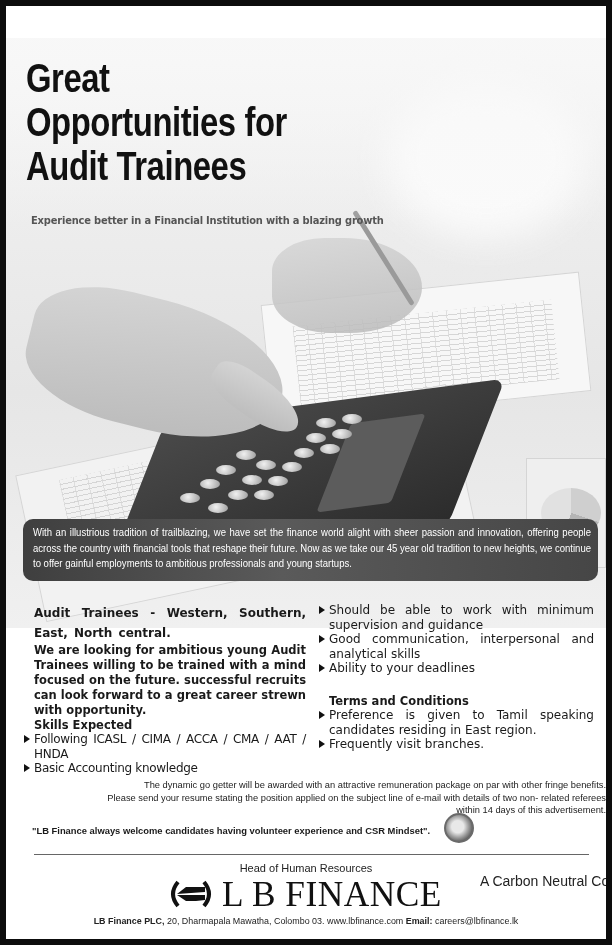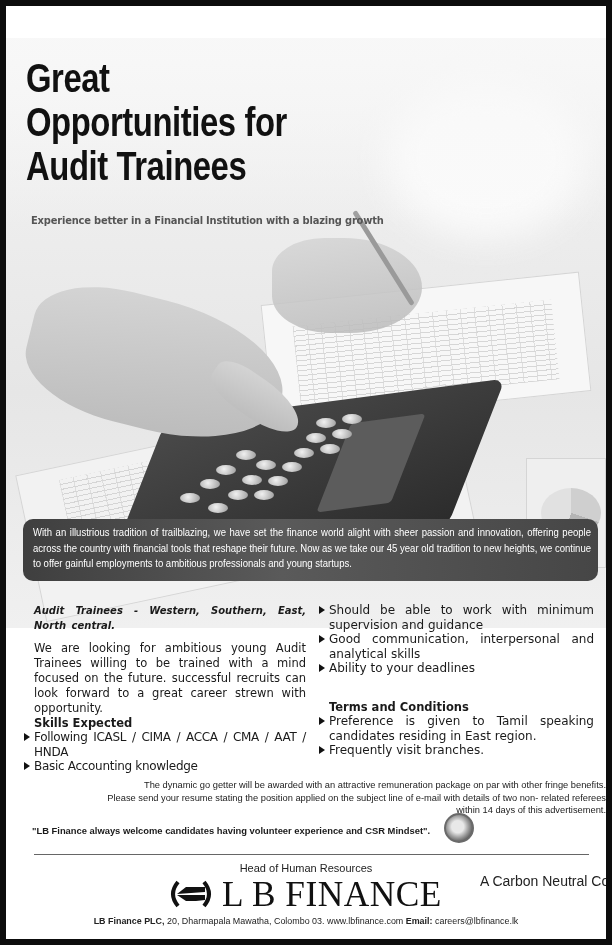--- a/index.html
+++ b/index.html
@@ -65,31 +65,31 @@
     position: absolute; left: 17px; top: 513px; width: 575px; height: 62px;
     background: linear-gradient(90deg, #3f3f3f 0%, #5a5a5a 45%, #464646 100%);
     border-radius: 10px; padding: 6px 8px 0 10px;
     color: #ffffff; font-family: "Liberation Sans", sans-serif; font-size: 10.6px; line-height: 15.5px;
   }
   .banner-text { transform: scaleX(0.9); transform-origin: left top; width: 620px; text-align: justify; }
 
   
   .col-left { position: absolute; left: 28px; top: 597px; width: 272px; color: #1a1a1a; }
   .col-right { position: absolute; left: 313px; top: 597px; width: 275px; color: #1a1a1a; }
-  .role-heading { font-size: 10px; font-weight: 700; line-height: 15px; text-align: justify; text-align-last: left; word-spacing: 2px; font-style: italic; }
-  .intro { margin-top: 8px; font-size: 11.5px; line-height: 15px; text-align: justify; }
+  .role-heading { font-size: 12px; font-weight: 700; line-height: 20px; text-align: justify; text-align-last: left; word-spacing: 2px; }
+  .intro { font-size: 11.5px; line-height: 15px; text-align: justify; font-weight: bold; }
   .sec-heading { font-size: 11.5px; font-weight: 700; line-height: 14px; }
   .bullets { list-style: none; }
   .bullets li { position: relative; font-size: 12px; line-height: 14.6px; padding-left: 10px; text-align: justify; }
   .col-left .bullets li { margin-left: -10px; letter-spacing: -0.3px; }
   .bullets li .arrow {
     position: absolute; left: 0; top: 3px; width: 0; height: 0;
     border-left: 6px solid #111; border-top: 4px solid transparent; border-bottom: 4px solid transparent;
   }
-  .col-right .sec-heading { padding-left: 10px; margin-top: 24px; }
+  .col-right .sec-heading { padding-left: 10px; margin-top: 18px; }
 
   .closing {
     position: absolute; left: 0; top: 773px; width: 600px; text-align: right;
     font-family: "Liberation Sans", sans-serif; font-size: 9.3px; line-height: 12.6px; color: #222;
   }
   .quote {
     position: absolute; left: 26px; top: 819px; font-family: "Liberation Sans", sans-serif;
     font-size: 9.4px; font-weight: 700; color: #1a1a1a; white-space: nowrap;
   }
   .carbon-logo {

